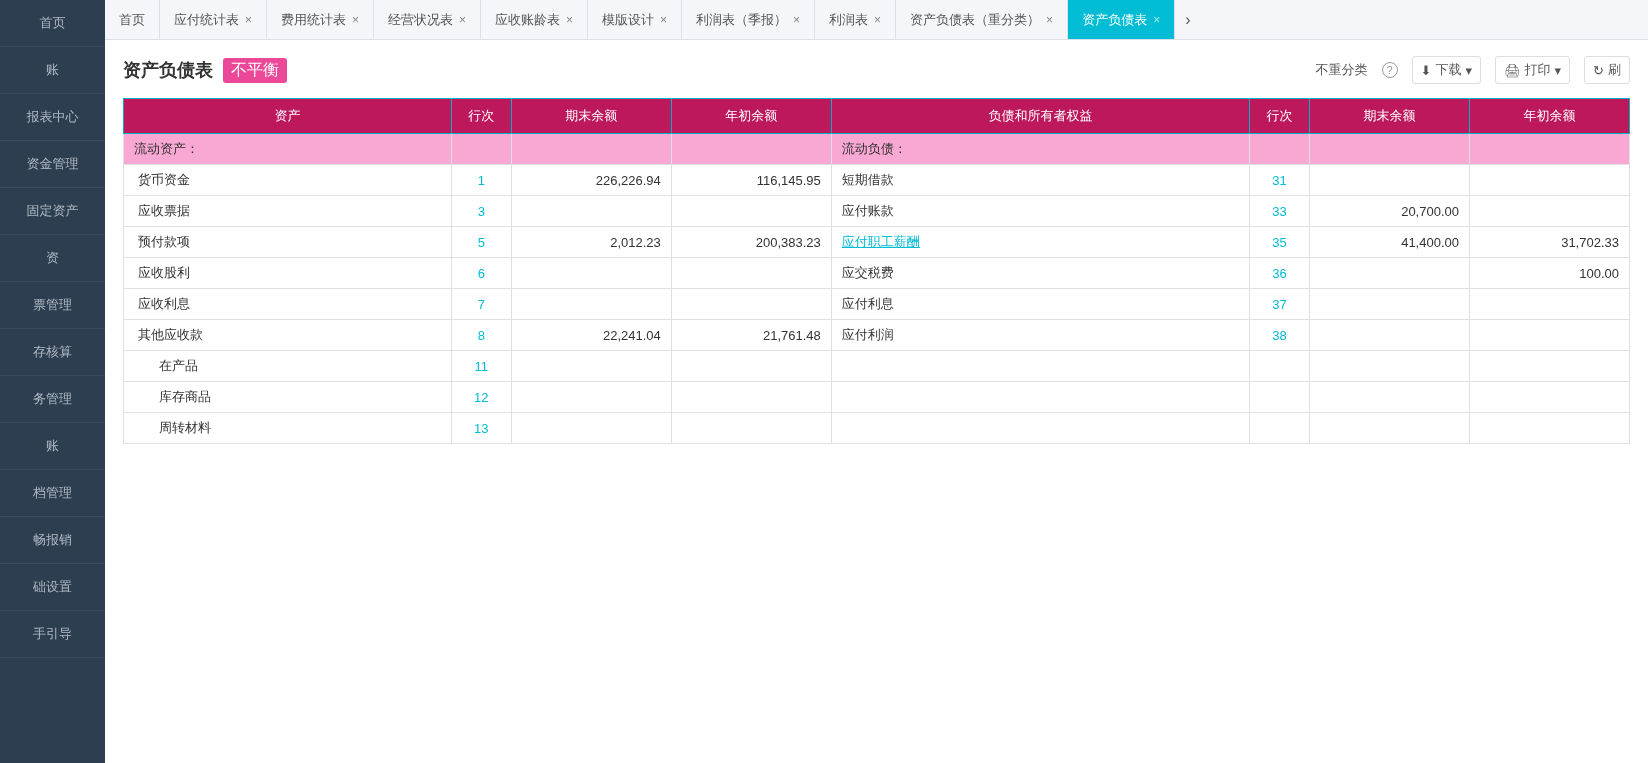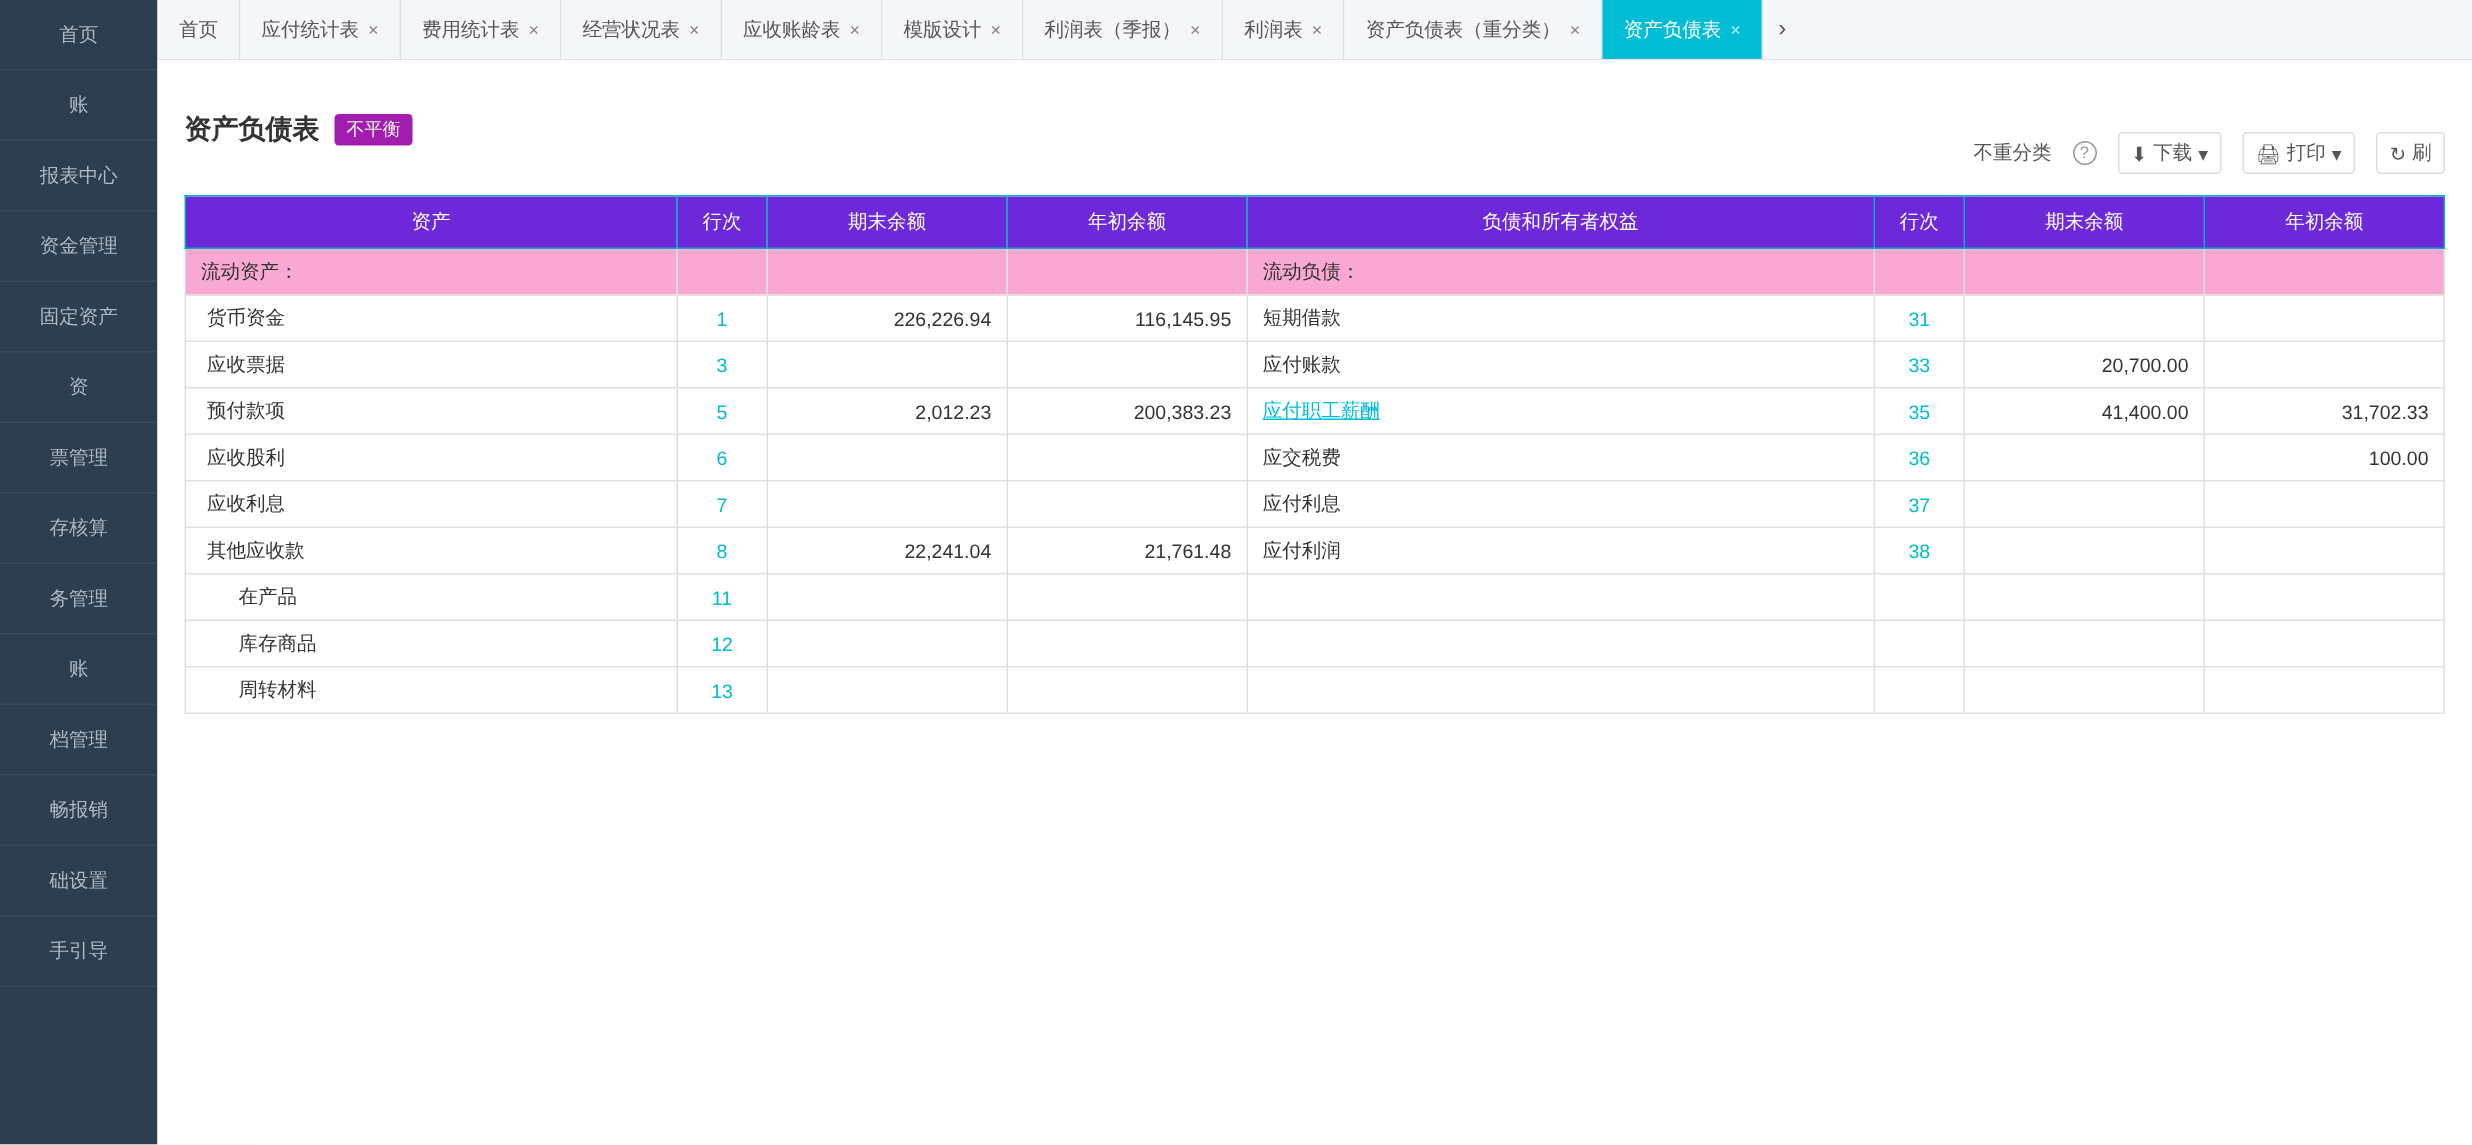--- a/index.html
+++ b/index.html
@@ -96,33 +96,32 @@
       display: flex;
       align-items: center;
       gap: 10px;
     }
     .page-title {
       font-size: 18px;
       font-weight: bold;
       color: #333;
     }
     .badge-unbalanced {
-      background: #a21caf;
+      background: #ec4899;
       color: #fff;
       padding: 2px 8px;
       border-radius: 3px;
-      font-size: 12px;
+      font-size: 16px;
     }
     .toolbar-right {
       display: flex;
       align-items: center;
       gap: 14px;
       font-size: 13px;
       color: #555;
-      margin-top: 32px;
     }
     .toolbar-btn {
       display: flex;
       align-items: center;
       gap: 4px;
       cursor: pointer;
       color: #555;
       padding: 4px 8px;
       border: 1px solid #ddd;
       border-radius: 3px;
@@ -140,21 +139,21 @@
       cursor: pointer;
     }
 
     
     .report-table {
       width: 100%;
       border-collapse: collapse;
       font-size: 13px;
     }
     .report-table th {
-      background: #6d28d9;
+      background: #be185d;
       color: #fff;
       padding: 8px 10px;
       text-align: center;
       border: 1px solid #00afc5;
       font-weight: normal;
     }
     .report-table td {
       padding: 6px 10px;
       border: 1px solid #e0e0e0;
       text-align: center;

